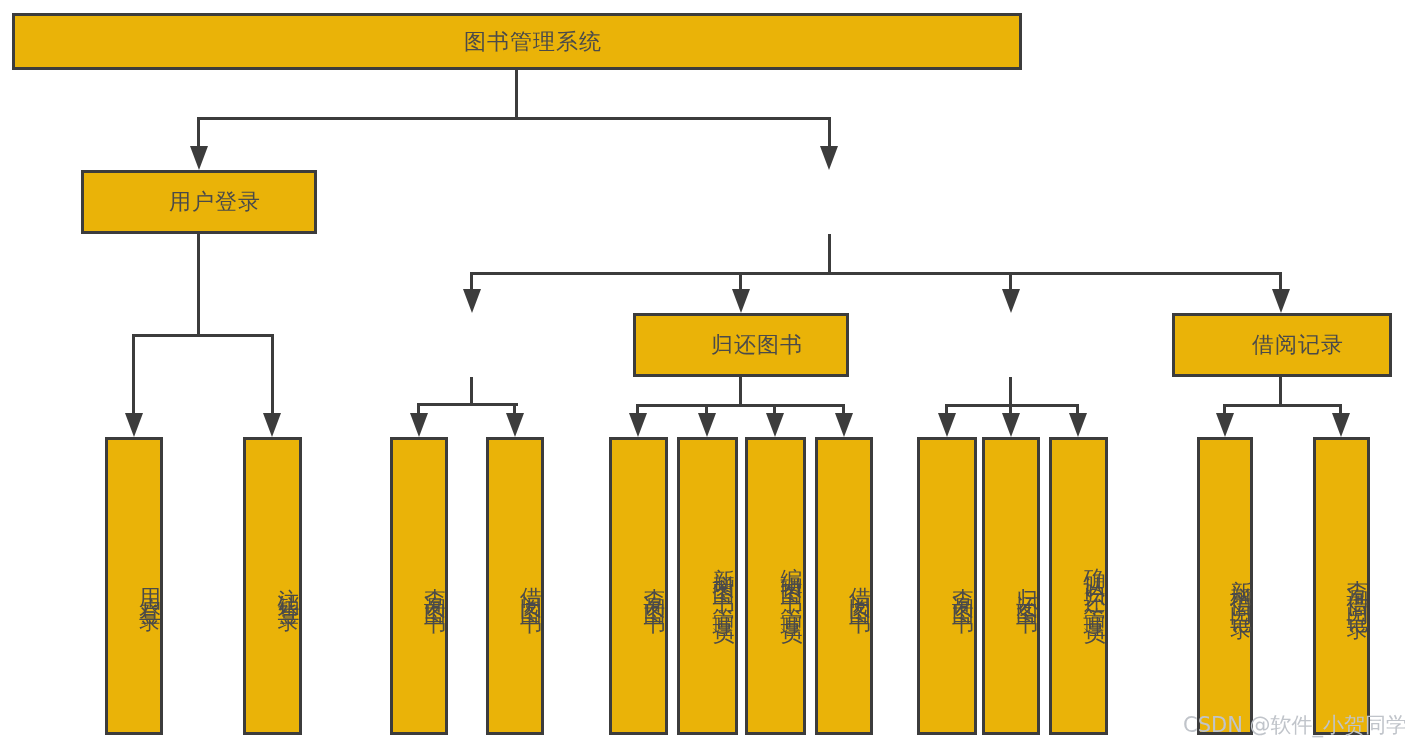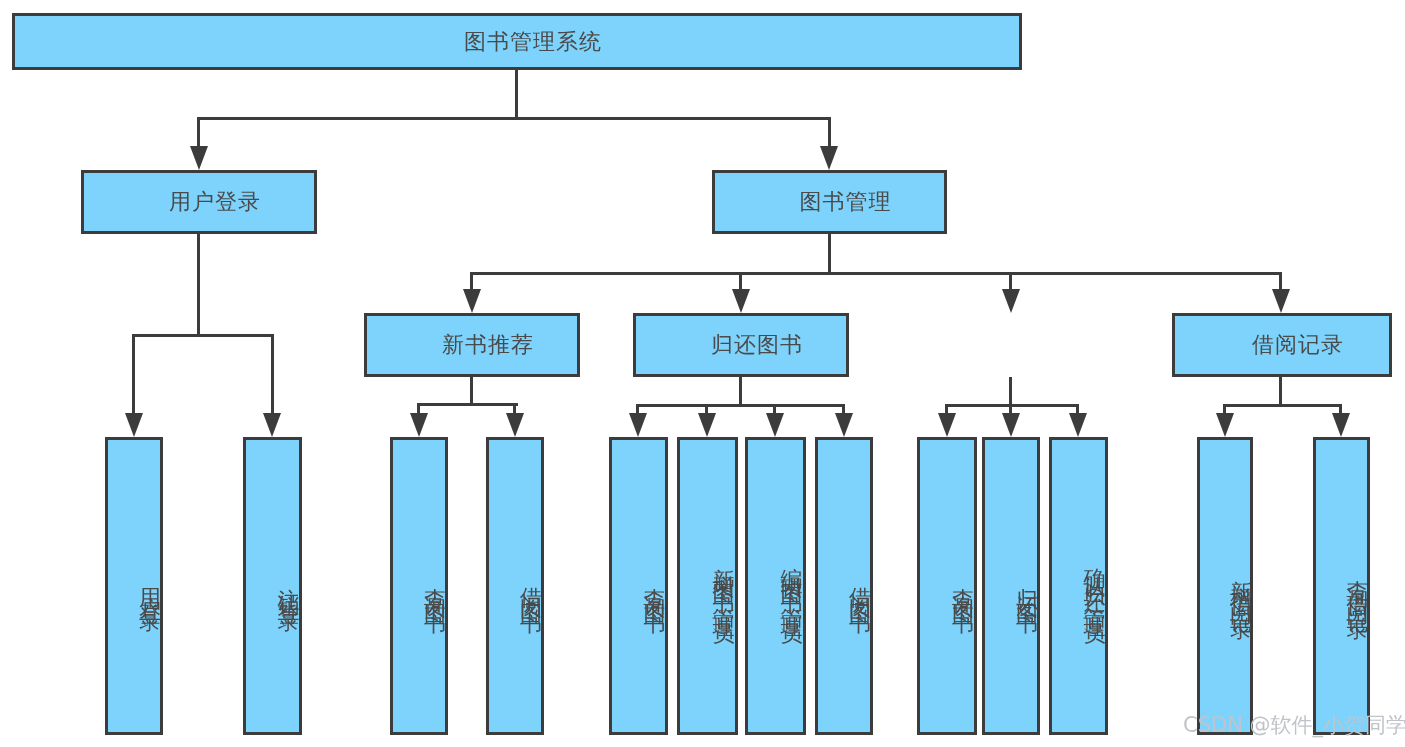--- a/index.html
+++ b/index.html
@@ -9,21 +9,21 @@
     --bg:#ffffff;
   }
   html,body{margin:0;padding:0;background:#fff;}
   #stage{
     position:relative;width:1405px;height:747px;background:var(--bg);
     overflow:hidden;
     font-family:"DejaVu Sans","Liberation Sans",sans-serif;
   }
   .box{
     position:absolute;box-sizing:border-box;
-    border:3px solid var(--line);background:#7dd3fc;
+    border:3px solid var(--line);background:#eab308;
     display:flex;align-items:center;justify-content:center;
     font-size:22px;color:var(--text);letter-spacing:1px;
     z-index:2;
     padding-left:32px;
   }
   .vbox{
     writing-mode:vertical-rl;text-orientation:mixed;
     letter-spacing:8px;line-height:1;font-size:22px;
   }
   .hl{position:absolute;height:3px;background:var(--line);z-index:1;}
@@ -46,41 +46,39 @@
   <div class="box" style="left:12px;top:13px;width:1010px;height:57px;">图书管理系统</div>
 
   <div class="vl" style="left:515px;top:69px;height:50px;"></div>
   <div class="hl" style="left:197px;top:117px;width:634px;"></div>
   <div class="vl" style="left:197px;top:117px;height:33px;"></div>
   <div class="vl" style="left:828px;top:117px;height:33px;"></div>
   <div class="ar" style="left:190px;top:146px;"></div>
   <div class="ar" style="left:820px;top:146px;"></div>
 
   <div class="box" style="left:81px;top:170px;width:236px;height:64px;">用户登录</div>
-  <div class="box" style="left:712px;top:170px;width:235px;height:64px;">图书管理</div>
 
   <div class="vl" style="left:197px;top:234px;height:103px;"></div>
   <div class="hl" style="left:132px;top:334px;width:142px;"></div>
   <div class="vl" style="left:132px;top:334px;height:82px;"></div>
   <div class="vl" style="left:271px;top:334px;height:82px;"></div>
   <div class="ar" style="left:125px;top:413px;"></div>
   <div class="ar" style="left:263px;top:413px;"></div>
 
   <div class="vl" style="left:828px;top:234px;height:40px;"></div>
   <div class="hl" style="left:470px;top:272px;width:812px;"></div>
   <div class="vl" style="left:470px;top:272px;height:21px;"></div>
   <div class="vl" style="left:739px;top:272px;height:21px;"></div>
   <div class="vl" style="left:1009px;top:272px;height:21px;"></div>
   <div class="vl" style="left:1279px;top:272px;height:21px;"></div>
   <div class="ar" style="left:463px;top:289px;"></div>
   <div class="ar" style="left:732px;top:289px;"></div>
   <div class="ar" style="left:1002px;top:289px;"></div>
   <div class="ar" style="left:1272px;top:289px;"></div>
 
-  <div class="box" style="left:364px;top:313px;width:216px;height:64px;">新书推荐</div>
   <div class="box" style="left:633px;top:313px;width:216px;height:64px;">归还图书</div>
   <div class="box" style="left:1172px;top:313px;width:220px;height:64px;">借阅记录</div>
 
   <div class="vl" style="left:470px;top:377px;height:29px;"></div>
   <div class="hl" style="left:417px;top:403px;width:101px;"></div>
   <div class="vl" style="left:417px;top:403px;height:13px;"></div>
   <div class="vl" style="left:513px;top:403px;height:13px;"></div>
   <div class="ar" style="left:410px;top:413px;"></div>
   <div class="ar" style="left:506px;top:413px;"></div>
 

